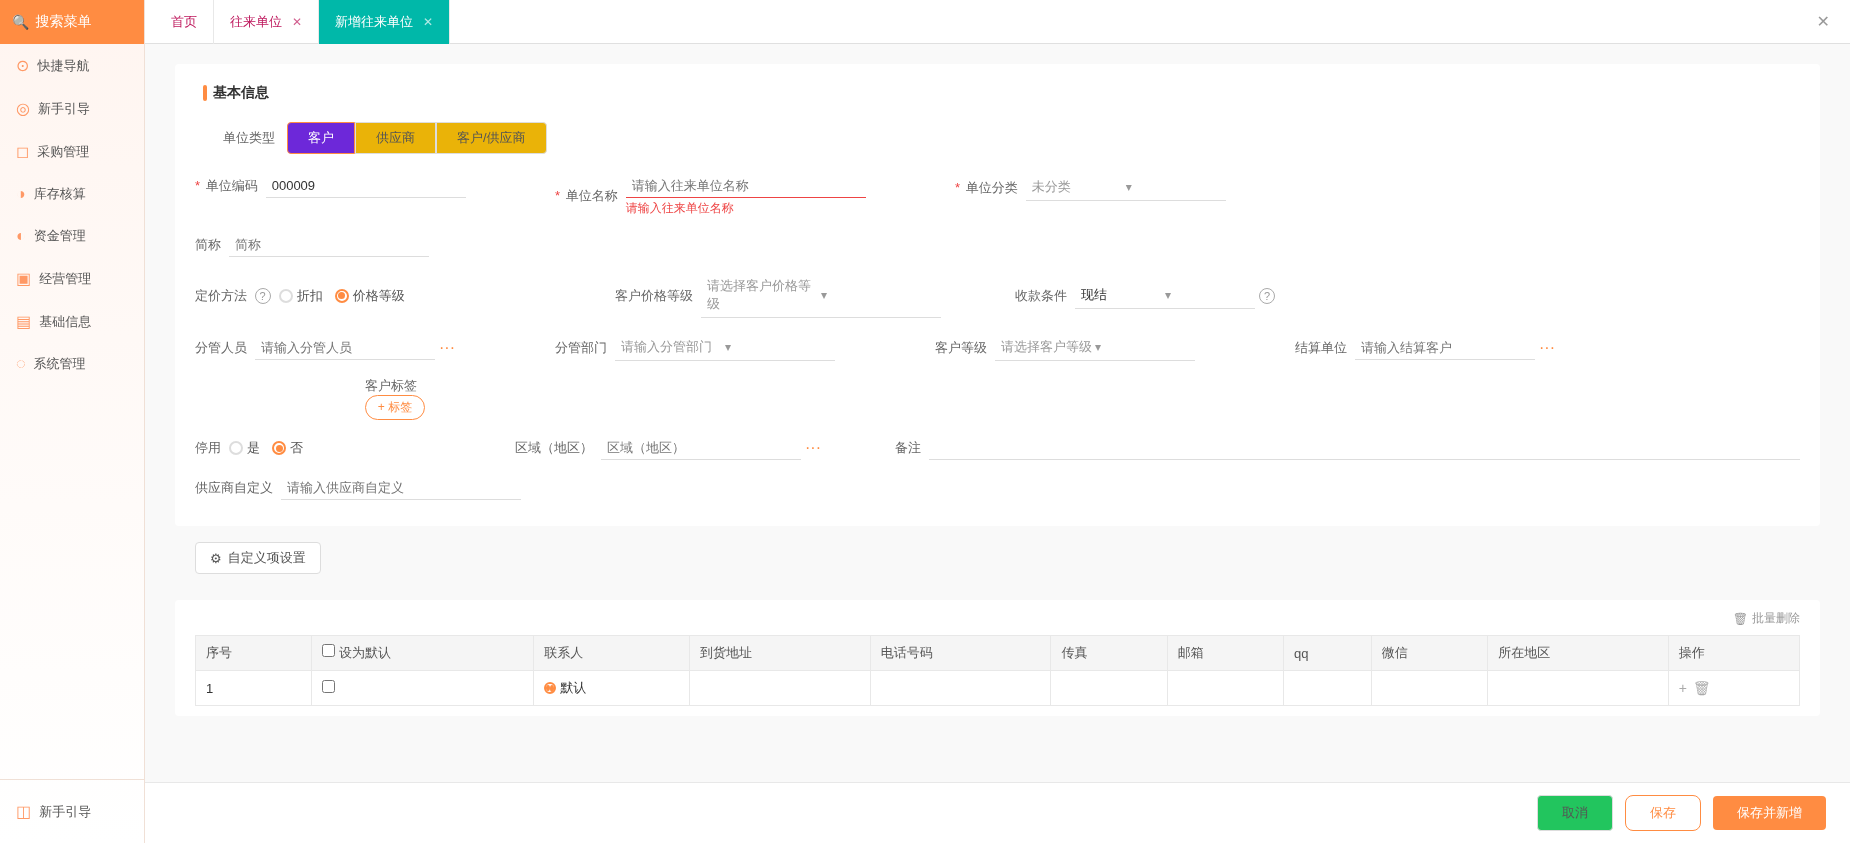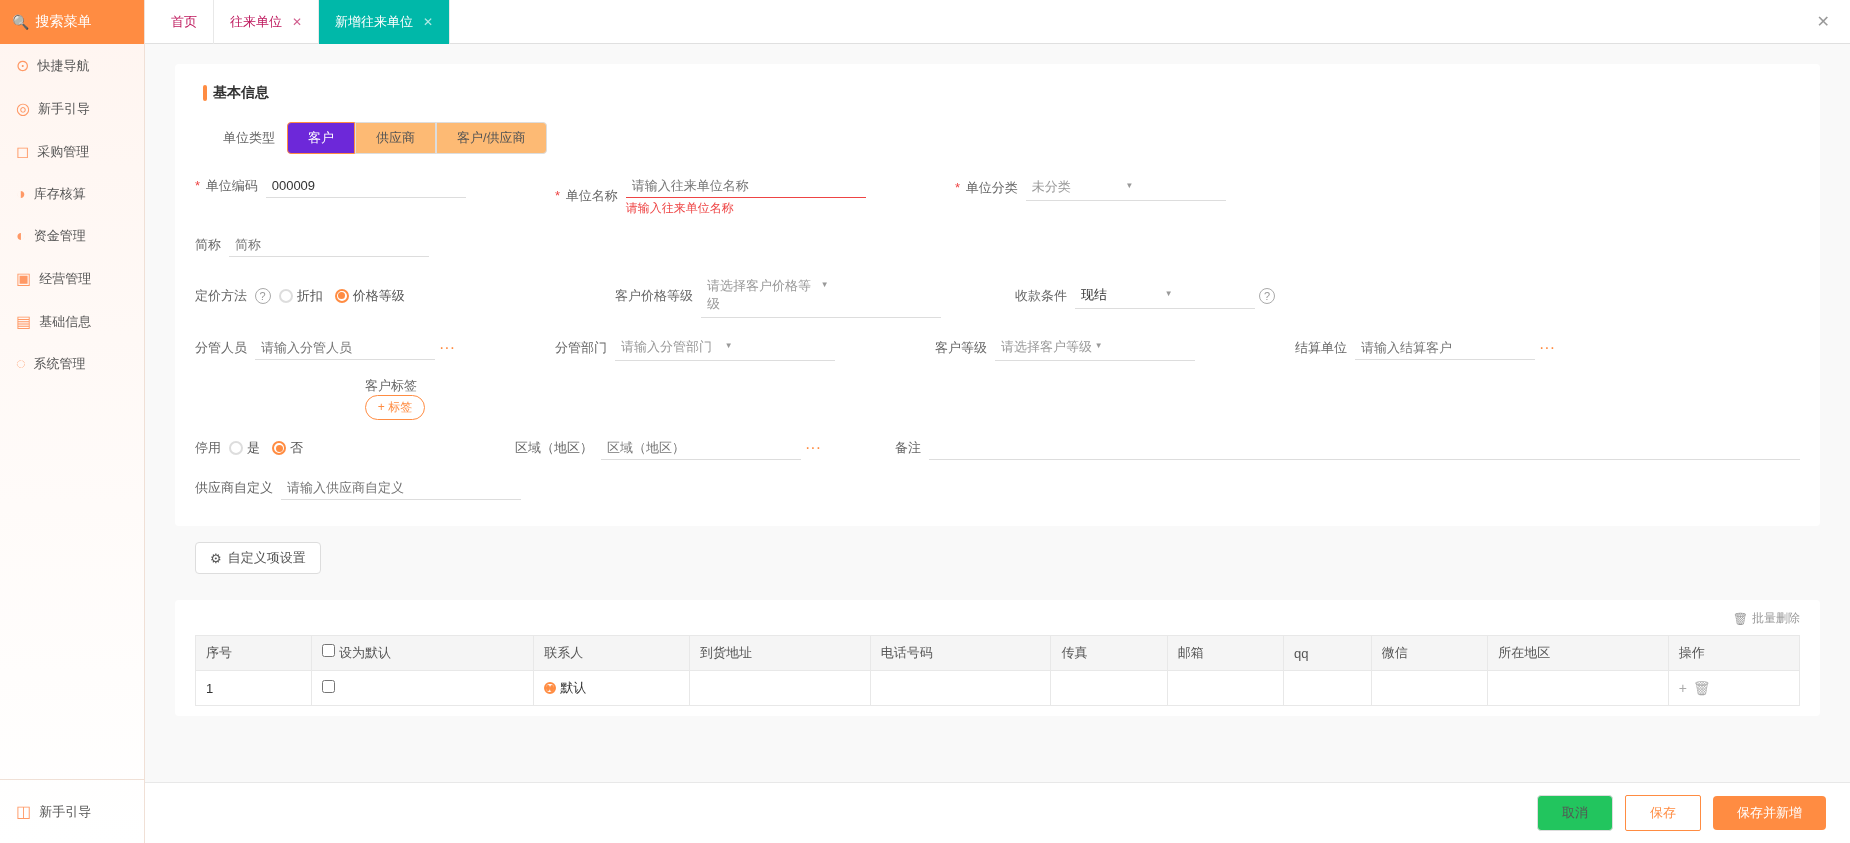--- a/index.html
+++ b/index.html
@@ -136,21 +136,21 @@
       text-align: right;
       color: #666;
       margin-right: 12px;
       font-size: 13px;
     }
     .type-btn {
       padding: 6px 20px;
       border: 1px solid #ddd;
       cursor: pointer;
       font-size: 13px;
-      background: #fdba74;
+      background: #eab308;
       color: #555;
     }
     .type-btn:first-of-type { border-radius: 4px 0 0 4px; }
     .type-btn:last-of-type { border-radius: 0 4px 4px 0; }
     .type-btn.active {
       background: #6d28d9;
       color: #fff;
       border-color: #ff8c42;
     }
 
@@ -192,25 +192,25 @@
     .field-input.error-border { border-bottom-color: #e44; }
     .error-text {
       color: #e44;
       font-size: 12px;
       margin-top: 2px;
       display: block;
     }
     .field-select {
       flex: 1;
       display: flex;
+      align-items: center;
       border-bottom: 1px solid #ddd;
       padding: 4px 6px;
       cursor: pointer;
       min-width: 120px;
-      font-family: Liberation Mono, monospace;
     }
     .field-select span { flex: 1; color: #999; font-size: 13px; }
     .field-select .arrow { color: #999; font-size: 12px; }
 
     .input-error-wrap { display: flex; flex-direction: column; flex: 1; }
 
     
     .radio-group { display: flex; align-items: center; gap: 12px; }
     .radio-item { display: flex; align-items: center; gap: 4px; cursor: pointer; font-size: 13px; color: #555; }
     .radio-circle {
@@ -299,21 +299,21 @@
       border-radius: 4px;
       cursor: pointer;
       font-size: 13px;
     }
     .btn-save {
       padding: 8px 24px;
       border: 1px solid #ddd;
       background: #fff;
       color: #ff8c42;
       border: 1px solid #ff8c42;
-      border-radius: 2px;
+      border-radius: 8px;
       cursor: pointer;
       font-size: 13px;
     }
     .btn-save-new {
       padding: 8px 24px;
       background: #ff8c42;
       color: #fff;
       border: none;
       border-radius: 4px;
       cursor: pointer;

